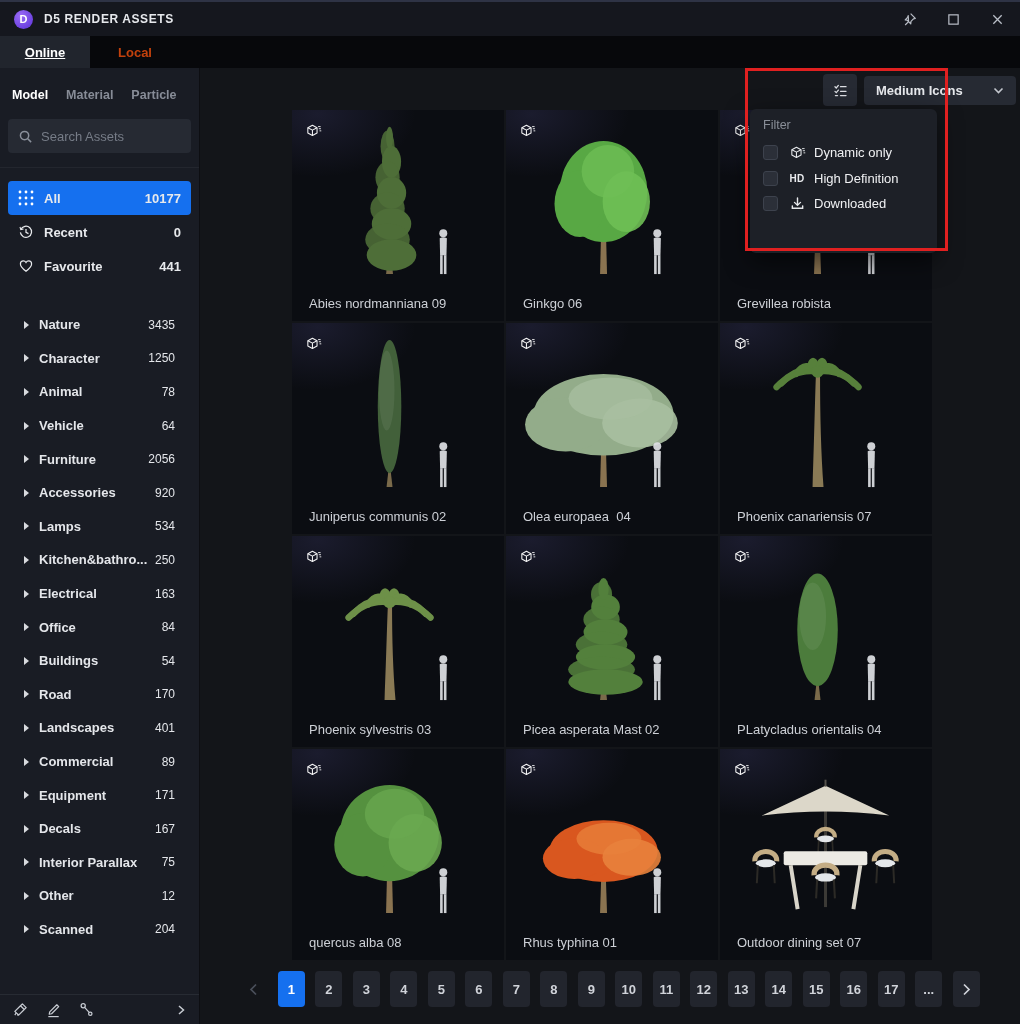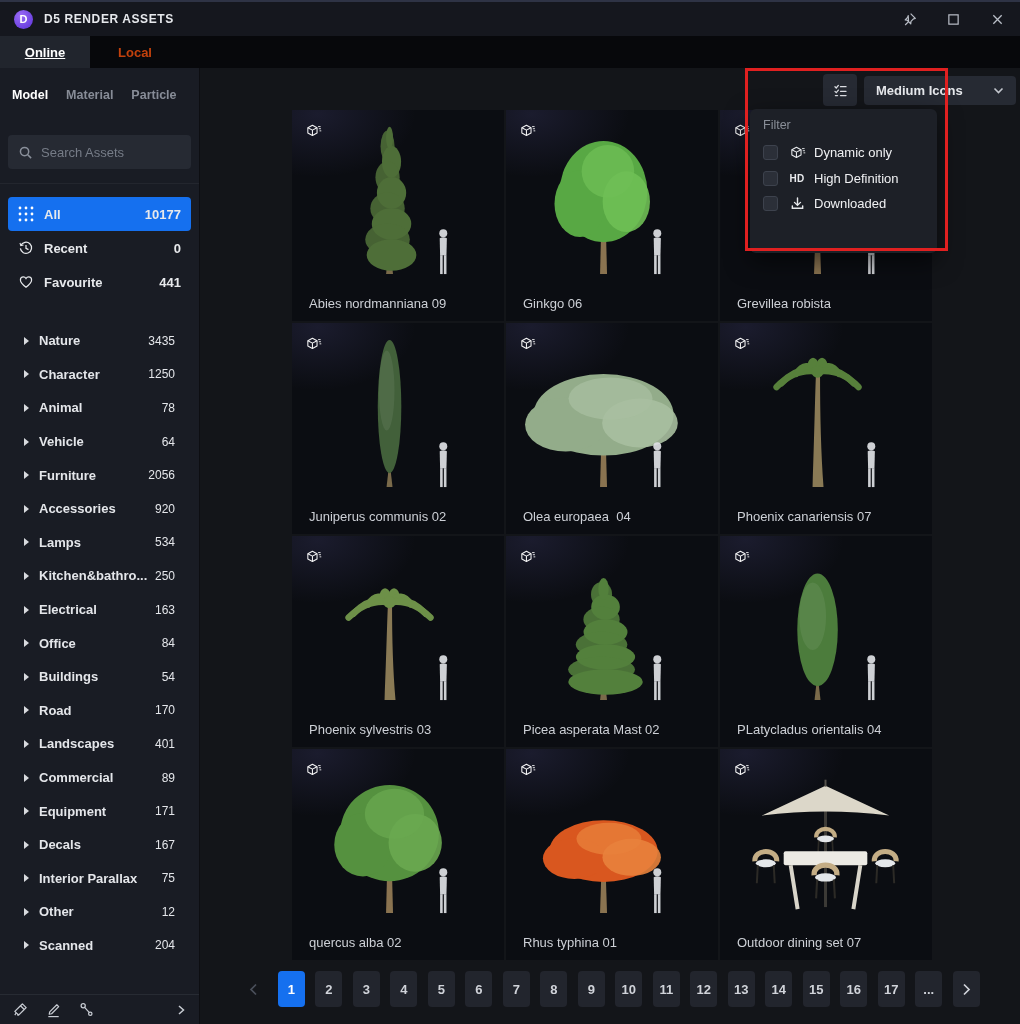--- a/index.html
+++ b/index.html
@@ -40,21 +40,21 @@
 
   
   .sidebar {
     width:200px; background:#191c24; display:flex; flex-direction:column;
     border-right:1px solid #0d0e12;
   }
   .side-tabs { margin:20px 12px 0; display:flex; gap:18px; }
   .side-tab { font-size:12.5px; font-weight:bold; color:#878c97; cursor:pointer; }
   .side-tab.active { color:#ffffff; }
   .search-box {
-    margin:33px 8px 0; height:34px; background:#262a33; border-radius:4px;
+    margin:17px 8px 0; height:34px; background:#262a33; border-radius:4px;
     display:flex; align-items:center; padding:0 10px;
   }
   .search-box input {
     background:transparent; border:0; outline:none; color:#d6d9de;
     font-size:13px; font-family:"Liberation Sans", sans-serif; width:130px; margin-left:8px;
   }
   .search-box input::placeholder { color:#767c87; }
   .side-sep { border-top:1px solid #23262e; margin-top:14px; }
   .collections { margin:13px 8px 0; }
   .coll-row {
@@ -688,21 +688,21 @@
               <ellipse cx="123.792" cy="87.3776" rx="26.784000000000002" ry="29.016" fill="#6aa850" opacity="0.9"></ellipse>
               <ellipse cx="102.96000000000001" cy="58.3616" rx="29.759999999999998" ry="25.1472" fill="#6aa850" opacity="0.75"></ellipse>
               <g fill="#dfe1e5" opacity="0.92">
                 <circle cx="152" cy="117" r="4"></circle>
                 <path d="M148.4 122 Q152 120 155.6 122 L155.2 139 H148.8 Z"></path>
                 <rect x="148.8" y="139" width="2.6" height="19"></rect>
                 <rect x="152.6" y="139" width="2.6" height="19"></rect>
               </g>
             </svg>
           </span>
-          <span class="name">quercus alba 02</span>
+          <span class="name">quercus alba 08</span>
         </div>
 
         <div class="card">
           <span class="cube">
             <svg width="17" height="17" viewBox="0 0 24 24" fill="none" stroke="currentColor" stroke-width="1.5" stroke-linejoin="round">
               <path d="M4 8 L10.5 4.5 L17 8 L17 15.5 L10.5 19 L4 15.5 Z"></path>
               <path d="M4 8 L10.5 11.5 L17 8 M10.5 11.5 V19"></path>
               <path d="M18.5 6.5 H22 M19.5 9.5 H22.5 M20.5 12.5 H23" stroke-width="1.3"></path>
             </svg>
           </span>

